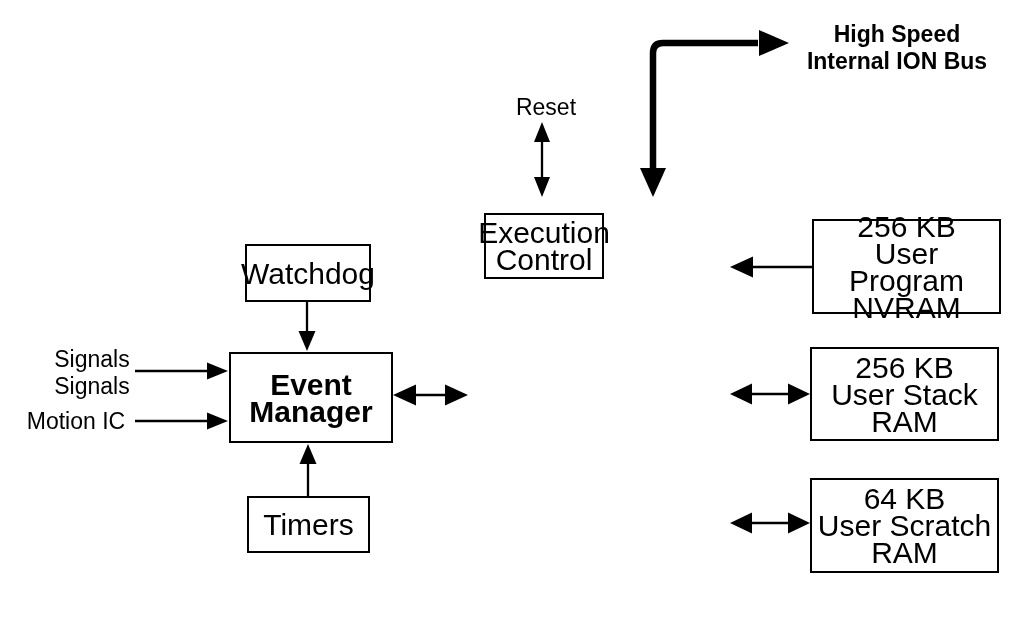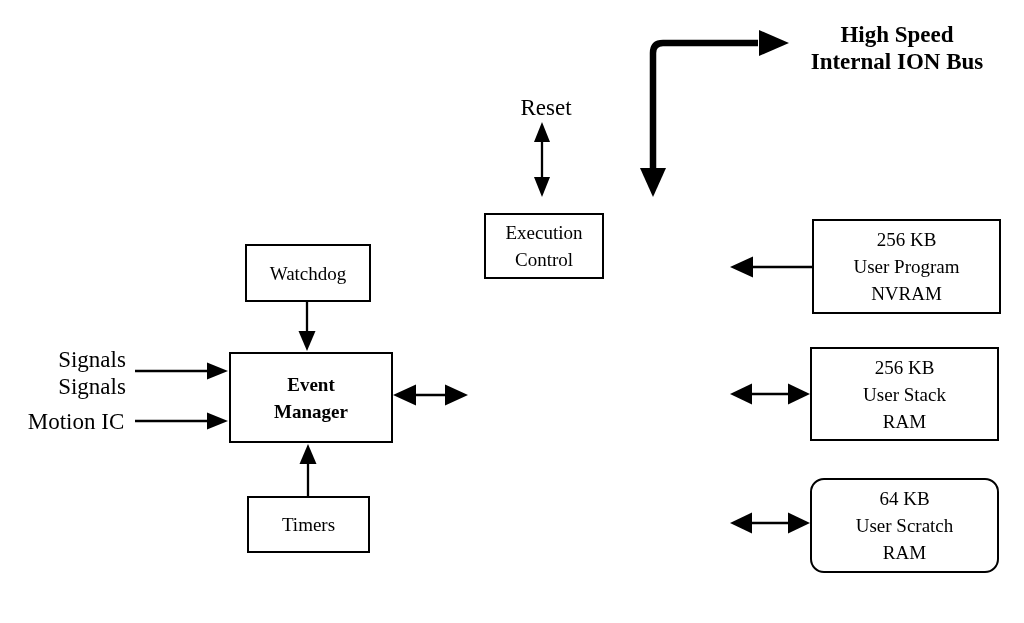--- a/index.html
+++ b/index.html
@@ -5,21 +5,21 @@
   html, body {
     margin: 0;
     padding: 0;
     background: #fff;
   }
   .canvas {
     position: relative;
     width: 1024px;
     height: 623px;
     background: var(--bg, #ffffff);
-    font-family: Liberation Serif, serif;
+    font-family: Liberation Sans, sans-serif;
     color: var(--ink, #000000);
     overflow: hidden;
   }
   svg.wires {
     position: absolute;
     left: 0; top: 0;
     width: 1024px; height: 623px;
     color: var(--ink, #000000);
   }
   svg.wires line, svg.wires path {
@@ -33,39 +33,39 @@
   .box {
     position: absolute;
     box-sizing: border-box;
     border: 2.3px solid var(--ink, #000000);
     background: #ffffff;
     display: flex;
     flex-direction: column;
     align-items: center;
     justify-content: center;
     text-align: center;
-    font-size: 19px;
+    font-size: 30px;
     line-height: 27px;
   }
   .bold { font-weight: bold; }
   .freelabel {
     position: absolute;
     text-align: center;
     font-size: 23px;
     line-height: 27px;
   }
   
   .watchdog    { left: 245px; top: 244px; width: 126px; height: 58px; }
   .eventmgr    { left: 229px; top: 352px; width: 164px; height: 91px; }
   .timers      { left: 247px; top: 496px; width: 123px; height: 57px; }
   .uceu        { left: 468px; top: 200px; width: 262px; height: 388px; }
   .execctl     { left: 484px; top: 213px; width: 120px; height: 66px; }
   .nvram       { left: 812px; top: 219px; width: 189px; height: 95px; }
   .stackram    { left: 810px; top: 347px; width: 189px; height: 94px; }
-  .scratchram  { left: 810px; top: 478px; width: 189px; height: 95px; border-radius: 14px; }
+  .scratchram  { left: 810px; top: 478px; width: 189px; height: 95px; }
   
   .buslabel    { left: 797px; top: 21px;  width: 200px; font-weight: bold; }
   .resetlabel  { left: 506px; top: 94px;  width: 80px; text-align: center; }
   .digitallabel{ left: 44px;  top: 346px; width: 96px; }
   .motionlabel { left: 24px;  top: 408px; width: 104px; text-align: center; }
 </style>
 </head>
 <body>
 
 <div class="canvas">

